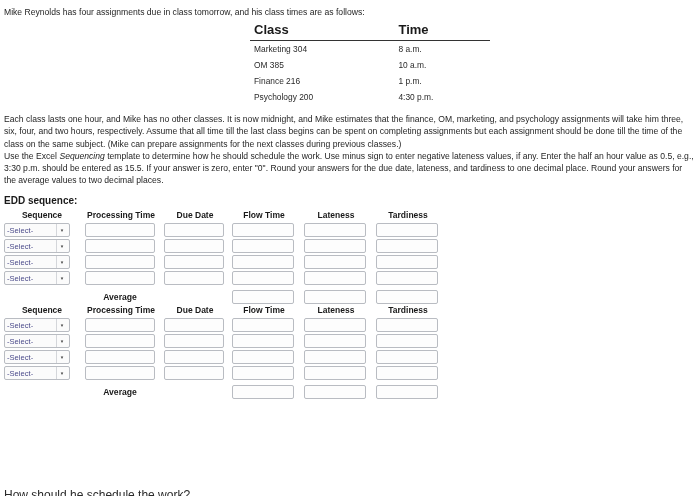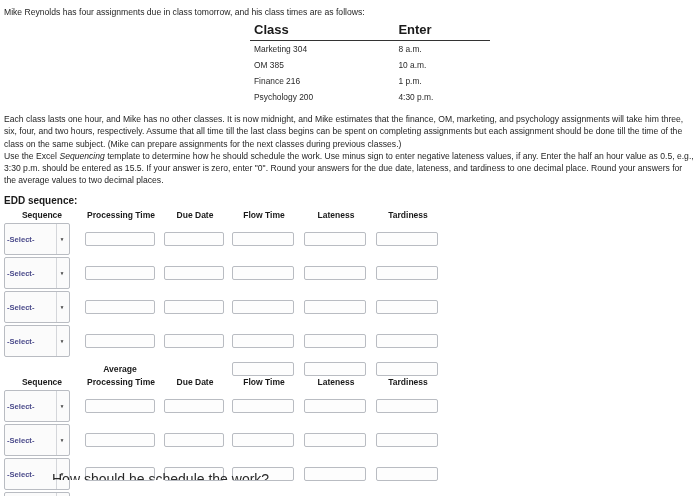--- a/index.html
+++ b/index.html
@@ -99,32 +99,31 @@
     box-sizing: border-box;
   }
   .cellbox.w-proc { width: 70px; margin: 0 auto; }
   .cellbox.w-due { width: 60px; margin: 0 auto; }
   .cellbox.w-flow { width: 62px; margin: 0 auto; }
   .cellbox.w-late { width: 62px; margin: 0 auto; }
   .cellbox.w-tard { width: 62px; margin: 0 auto; }
   
   .sel {
     width: 66px;
-    height: 32px;
+    height: 14px;
     border: 1px solid #b9bcc2;
     background: #fbfbfb;
     border-radius: 2px;
     font-size: 7.6px;
     color: #4a4a8a;
     display: flex;
     align-items: center;
     padding: 0 2px;
     box-sizing: border-box;
     position: relative;
-    font-weight: bold;
   }
   .sel .sel-text {
     flex: 1;
     white-space: nowrap;
     overflow: hidden;
   }
   .sel .arrow {
     width: 10px;
     border-left: 1px solid #d4d6da;
     height: 100%;
@@ -139,27 +138,26 @@
   }
   .avg-label {
     text-align: center;
     font-weight: bold;
     font-size: 8.6px;
     padding-right: 4px;
   }
   .bottom-cut {
     position: absolute;
     left: 4px;
-    bottom: 16px;
-    font-size: 14px;
+    bottom: 0px;
+    font-size: 12px;
     color: #2a2a2a;
     height: 7px;
     overflow: hidden;
     line-height: 12px;
-    margin-left: 48px;
   }
   .watermark {
     position: absolute;
     right: 28px;
     bottom: 36px;
     color: #e9e9e9;
     font-size: 20px;
     letter-spacing: 1px;
   }
 </style>
@@ -168,21 +166,21 @@
 
 <div class="page">
 
   <p class="para intro">Mike Reynolds has four assignments due in class tomorrow, and his class times are as follows:</p>
 
   <div class="class-table-wrap">
     <table class="class-table">
       <thead>
         <tr>
           <th>Class</th>
-          <th class="time-col">Enter</th>
+          <th class="time-col">Time</th>
         </tr>
       </thead>
       <tbody>
         <tr>
           <td>Marketing 304</td>
           <td class="time-col">8 a.m.</td>
         </tr>
         <tr>
           <td>OM 385</td>
           <td class="time-col">10 a.m.</td>

